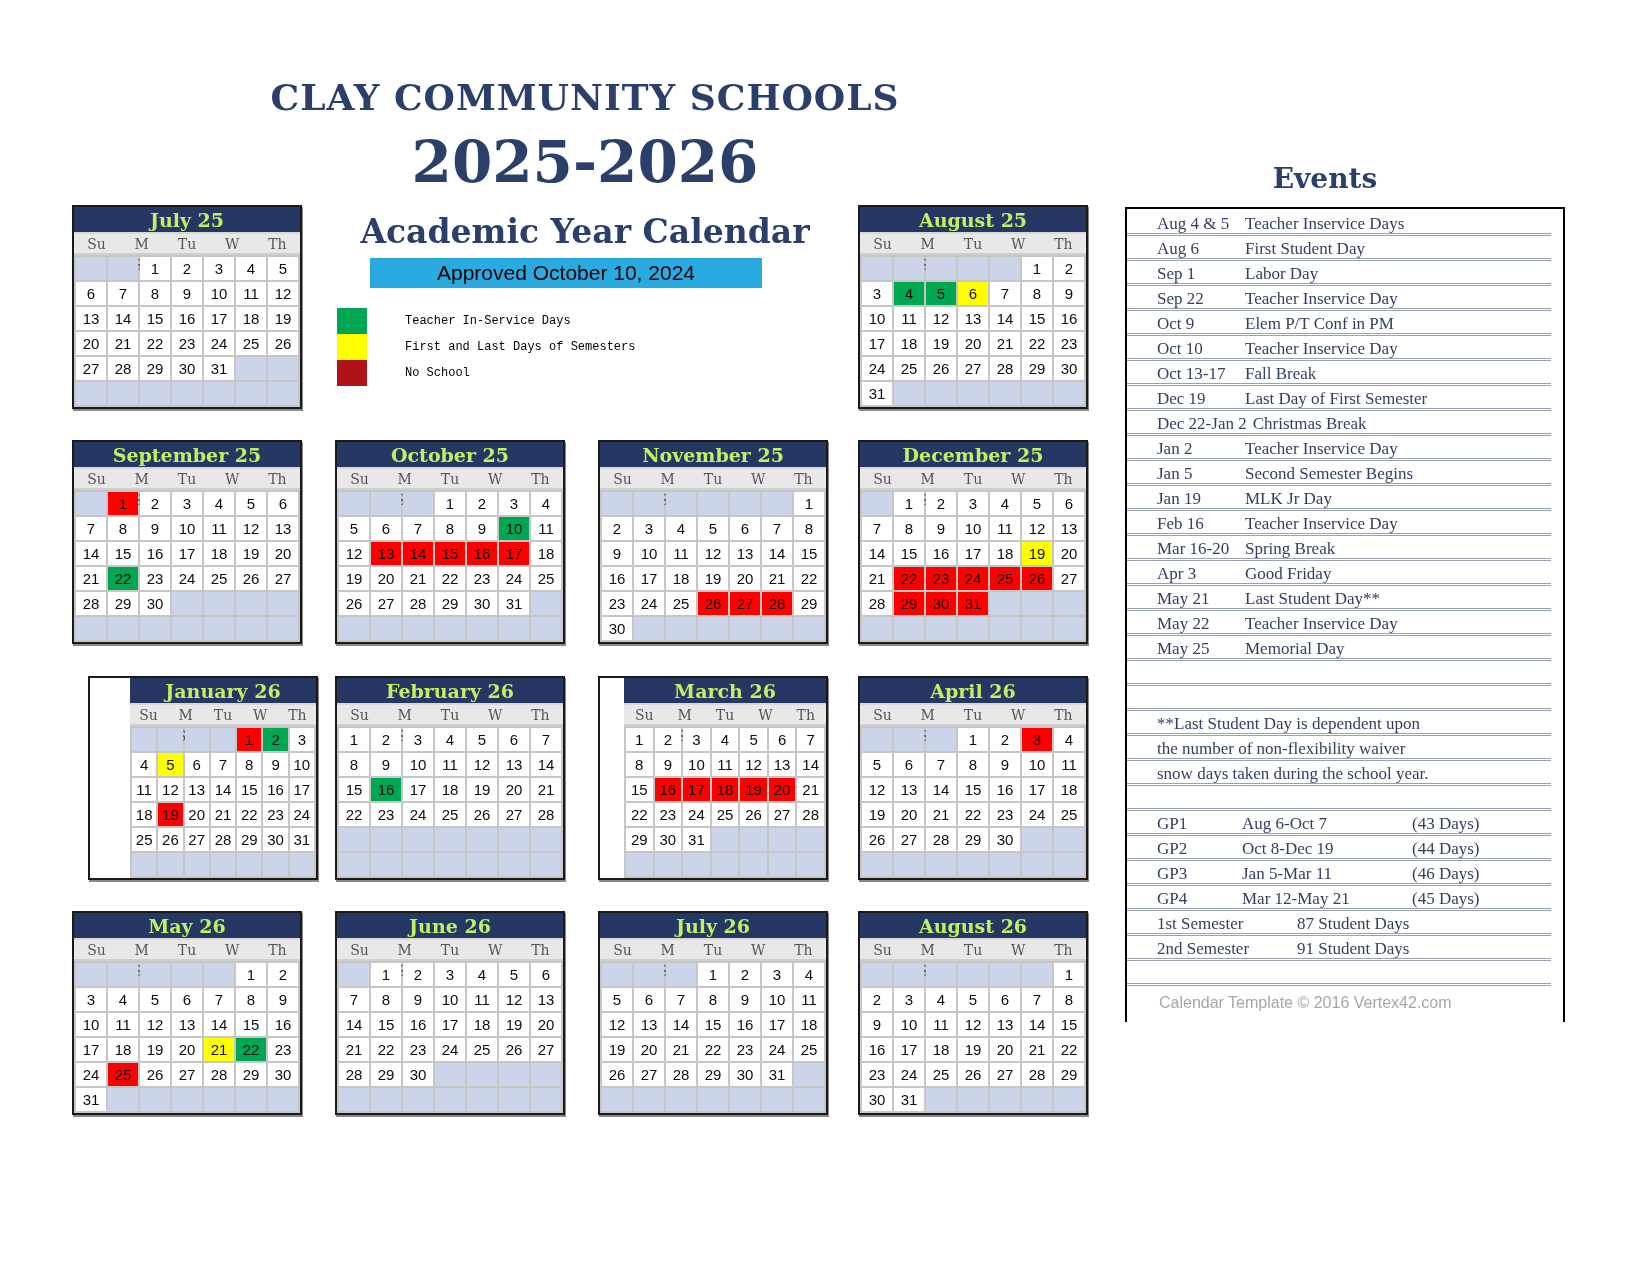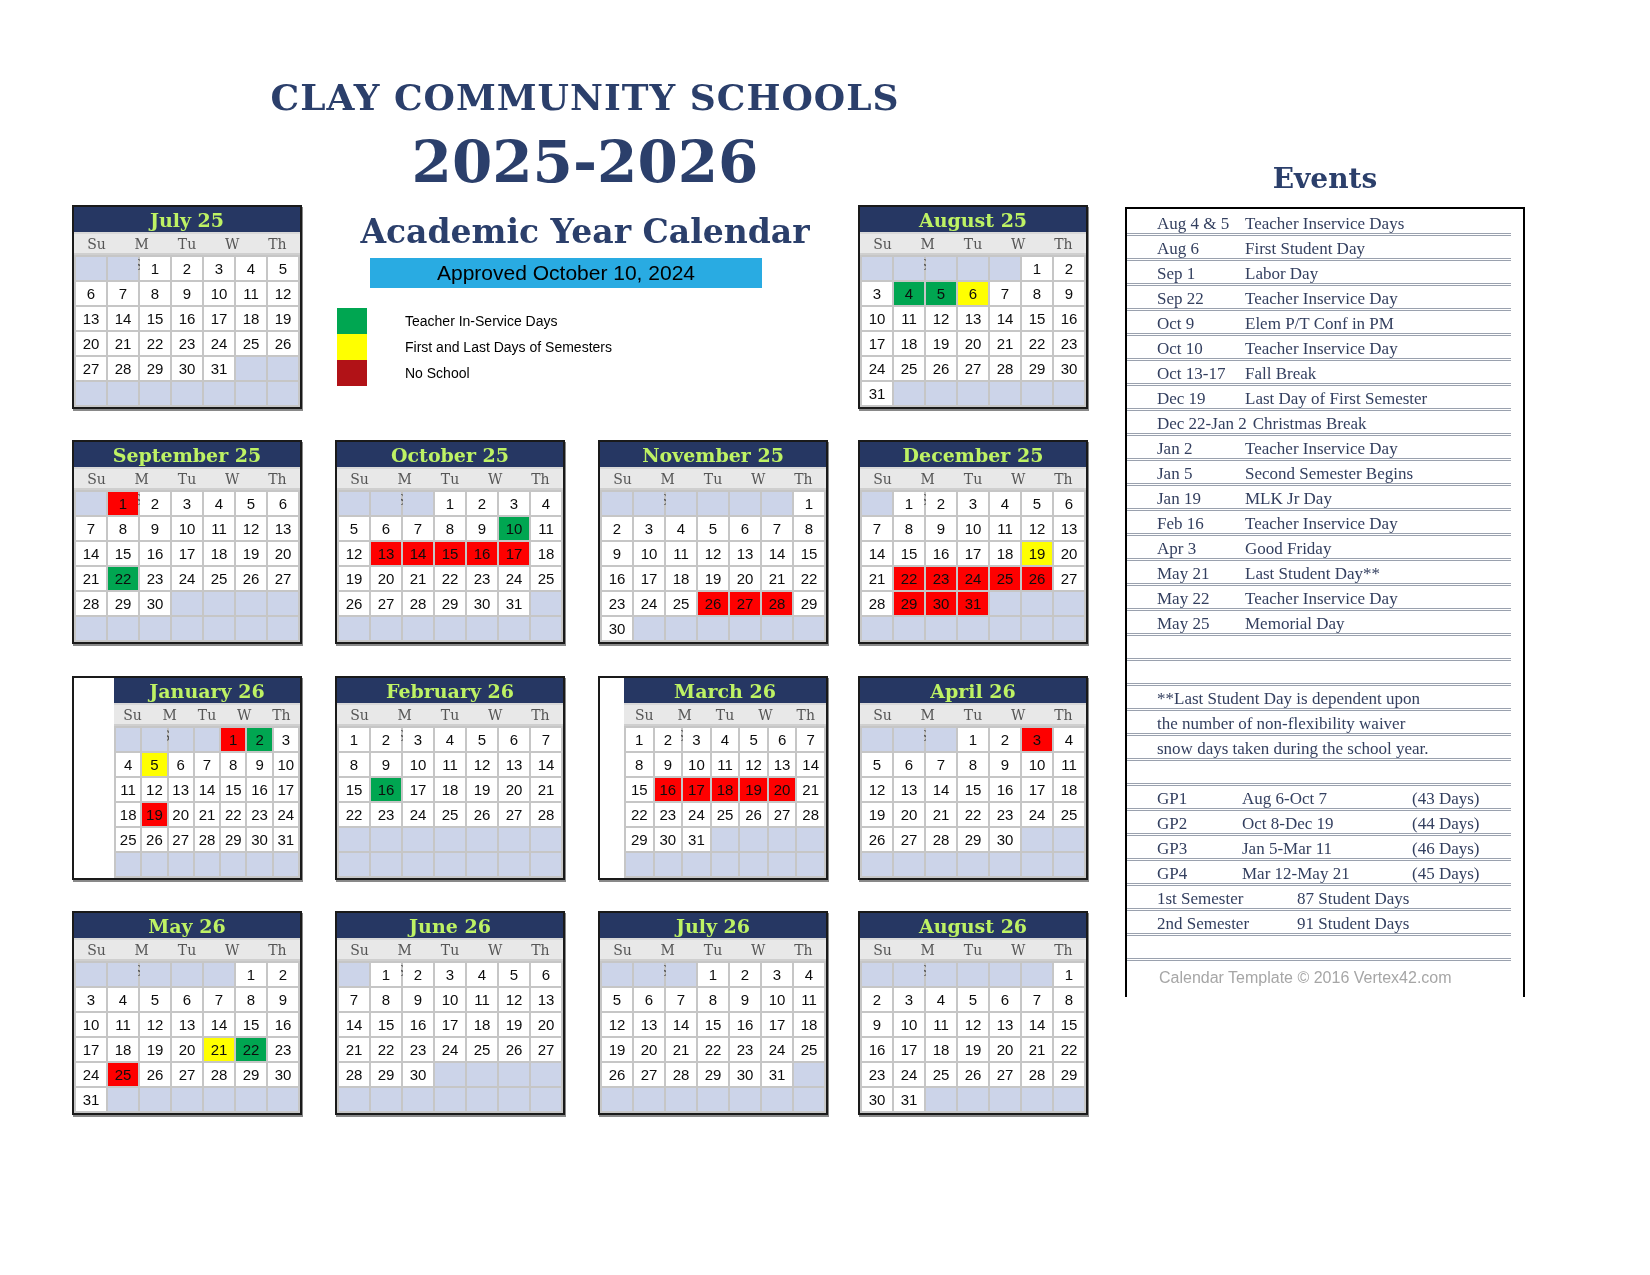--- a/index.html
+++ b/index.html
@@ -19,47 +19,47 @@
   .years{position:absolute;left:150px;top:128px;width:870px;text-align:center;
     font-family:"DejaVu Serif",serif;font-weight:bold;font-size:58px;color:var(--title-navy);}
   .subtitle{position:absolute;left:150px;top:212px;width:870px;text-align:center;
     font-family:"DejaVu Serif",serif;font-weight:bold;font-size:33px;color:var(--title-navy);}
   .approved{position:absolute;left:370px;top:258px;width:392px;height:30px;background:var(--cyan);
     text-align:center;line-height:30px;font-size:21px;color:#000;}
   
   .legend{position:absolute;left:337px;top:308px;}
   .legend-row{display:flex;align-items:center;height:26px;}
   .legend-swatch{width:30px;height:26px;flex:0 0 30px;}
-  .legend-label{margin-left:38px;font-size:14px;color:#000;white-space:nowrap;}
+  .legend-label{margin-left:38px;font-size:12px;color:#000;white-space:nowrap;font-family:Liberation Mono, monospace;}
   
   .cal{position:absolute;width:230px;border:2px solid #1a1a1a;background:#fff;
     box-shadow:1px 2px 0 rgba(40,40,40,.55);}
   .cal-title{background:var(--navy);color:#bef264;font-family:"DejaVu Serif",serif;font-weight:bold;
     font-size:19px;text-align:center;height:27px;line-height:27px;border-bottom:2px solid #d8d8d8;}
   .cal-weekdays{display:grid;grid-template-columns:repeat(5,1fr);background:#e8e8e8;height:21px;
     line-height:21px;text-align:center;font-family:"DejaVu Serif",serif;font-size:14px;color:#555;
     border-bottom:2px solid #cfcfcf;}
   .cal-grid{display:grid;grid-template-columns:repeat(7,1fr);gap:2px;background:#c6c6c6;padding:2px;}
   .cell{background:#fff;height:23px;line-height:23px;text-align:center;font-size:15px;color:#0d0d0d;}
   .cell.empty{background:var(--empty);}
   .cell-green{background:var(--green);}
   .cell-yellow{background:var(--yellow);}
   .cell-red{background:var(--red);}
   
   .pos-0{left:72px;top:205px;}   .pos-1{left:858px;top:205px;}
   .pos-2{left:72px;top:440px;}   .pos-3{left:335px;top:440px;}
   .pos-4{left:598px;top:440px;}  .pos-5{left:858px;top:440px;}
-  .pos-6{left:72px;top:676px;padding-left:40px;}   .pos-7{left:335px;top:676px;}
+  .pos-6{left:88px;top:676px;padding-left:40px;}   .pos-7{left:335px;top:676px;}
   .pos-8{left:598px;top:676px;padding-left:24px;}  .pos-9{left:858px;top:676px;}
   .pos-10{left:72px;top:911px;}  .pos-11{left:335px;top:911px;}
   .pos-12{left:598px;top:911px;} .pos-13{left:858px;top:911px;}
   
   .events-title{position:absolute;left:1125px;top:162px;width:400px;text-align:center;
     font-family:"DejaVu Serif",serif;font-weight:bold;font-size:28px;color:var(--title-navy);}
-  .events-panel{position:absolute;left:1125px;top:207px;width:400px;border:2px solid #000;
+  .events-panel{position:absolute;left:1125px;top:207px;width:440px;border:2px solid #000;
     border-bottom:none;background:#fff;padding:2px 12px 10px 0;}
   .ev-row{height:25px;line-height:25px;border-bottom:3px double #9aa1ae;display:flex;
     font-family:"Liberation Serif",serif;font-size:17px;color:var(--ev-text);
     padding-left:30px;white-space:nowrap;overflow:hidden;}
   .ev-date{display:inline-block;min-width:88px;padding-right:6px;}
   .ev-note-text{font-size:17px;}
   .gp-label{display:inline-block;width:85px;}
   .gp-range{display:inline-block;width:170px;}
   .sem-label{display:inline-block;width:140px;}
   .events-footer{margin-top:8px;padding-left:32px;font-family:"Liberation Sans",sans-serif;
@@ -922,20 +922,24 @@
       </div>
       <div class="ev-row">
         <span class="ev-date">Jan 19</span>
         <span class="ev-desc">MLK Jr Day</span>
       </div>
       <div class="ev-row">
         <span class="ev-date">Feb 16</span>
         <span class="ev-desc">Teacher Inservice Day</span>
       </div>
       <div class="ev-row">
+        <span class="ev-date">Mar 16-20</span>
+        <span class="ev-desc">Spring Break</span>
+      </div>
+      <div class="ev-row">
         <span class="ev-date">Apr 3</span>
         <span class="ev-desc">Good Friday</span>
       </div>
       <div class="ev-row">
         <span class="ev-date">May 21</span>
         <span class="ev-desc">Last Student Day**</span>
       </div>
       <div class="ev-row">
         <span class="ev-date">May 22</span>
         <span class="ev-desc">Teacher Inservice Day</span>

